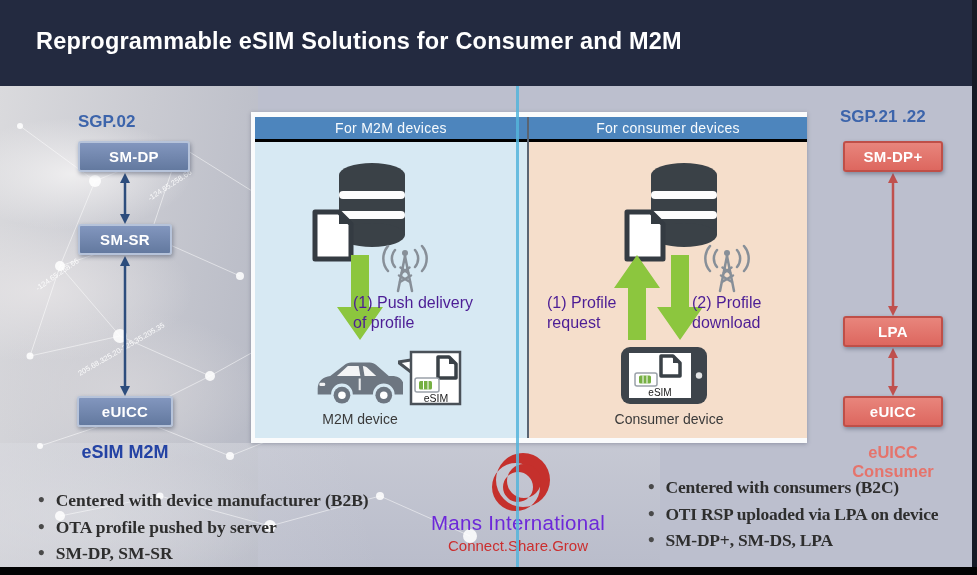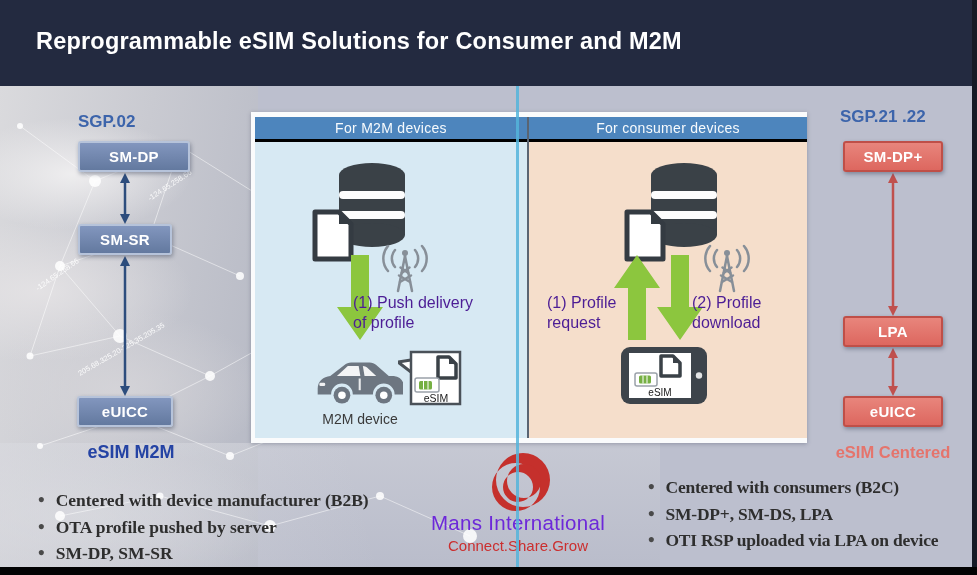--- a/index.html
+++ b/index.html
@@ -26,21 +26,21 @@
   .edge-bottom { position:absolute; left:0; bottom:0; width:100%; height:8px; background:#020203; z-index:95; }
 
   
   .stack-label { position:absolute; font-size:17px; font-weight:700; color:#3c64ab; text-align:left; z-index:12; }
   .box { position:absolute; display:flex; align-items:center; justify-content:center;
          color:#fff; font-weight:700; font-size:15px; border-radius:3px; z-index:12;
          box-shadow:1px 2px 4px rgba(35,45,70,.4); letter-spacing:.3px; }
   .box-blue { background:linear-gradient(180deg,#8296be 0%, #63799f 100%); border:2px solid #b6c3da; }
   .box-red  { background:linear-gradient(180deg,#e8857c 0%, #dd675f 100%); border:2px solid #bf4f48; }
   .varrow { position:absolute; z-index:11; }
-  .caption-m2m { position:absolute; left:81px; top:442px; width:100px; text-align:center;
+  .caption-m2m { position:absolute; left:75px; top:442px; width:100px; text-align:center;
                  font-size:18px; font-weight:700; color:#2443a4; z-index:12; }
   .caption-consumer { position:absolute; left:828px; top:443px; width:130px; text-align:center;
                  font-size:16.5px; font-weight:700; color:#e5746c; z-index:12; }
 
   
   .panel { position:absolute; left:251px; top:112px; width:556px; height:331px; background:#fafbfc; z-index:10;
            box-shadow:0 1px 4px rgba(60,65,90,.35); }
   .half { position:absolute; top:5px; height:321px; }
   .half-m2m { left:4px; width:272px; background:#d7e9f3; }
   .half-consumer { left:276px; width:280px; background:#f5decb; border-left:2px solid #5a6472; }
@@ -152,21 +152,21 @@
     <polygon points="8,1 3,11 13,11" fill="#c0504d"></polygon>
       <polygon points="8,144 3,134 13,134" fill="#c0504d"></polygon>
   </svg>
   <div class="box box-red" style="left:843px; top:316px; width:100px; height:31px;">LPA</div>
   <svg class="varrow" style="left:885px; top:347px;" width="16" height="50">
     <line x1="8" y1="9" x2="8" y2="41" stroke="#c0504d" stroke-width="2.5"></line>
     <polygon points="8,1 3,11 13,11" fill="#c0504d"></polygon>
       <polygon points="8,49 3,39 13,39" fill="#c0504d"></polygon>
   </svg>
   <div class="box box-red" style="left:843px; top:396px; width:100px; height:31px;">eUICC</div>
-  <div class="caption-consumer">eSIM Centered</div>
+  <div class="caption-consumer">eUICC Consumer</div>
 
   <div class="panel">
 
     <div class="half half-m2m">
       <div class="half-header">For M2M devices</div>
 
       <svg class="icon-abs" style="left:56px; top:45px;" width="95" height="100" viewBox="0 0 95 100">
         <g fill="#3a4147">
           <ellipse cx="61" cy="13" rx="33" ry="12"></ellipse>
           <rect x="28" y="13" width="66" height="60"></rect>
@@ -286,38 +286,39 @@
         </g>
         <g>
           <rect x="14" y="26" width="22" height="13" rx="2" fill="#ffffff" stroke="#9aa1a9" stroke-width="1.5"></rect>
           <rect x="18" y="28.5" width="12" height="8" rx="1.5" fill="#76b043"></rect>
           <line x1="22" y1="28.5" x2="22" y2="36.5" stroke="#ffffff" stroke-width="1"></line>
           <line x1="26" y1="28.5" x2="26" y2="36.5" stroke="#ffffff" stroke-width="1"></line>
         </g>
         <text x="39" y="48.5" font-size="10" fill="#222" text-anchor="middle">eSIM</text>
       </svg>
 
+      <div class="device-label" style="left:60px; top:294px; width:160px;">Consumer device</div>
     </div>
   </div>
 
   <div class="divider-line"></div>
 
   <svg class="logo-mark" width="72" height="66" viewBox="0 0 72 66">
     <path fill-rule="evenodd" fill="#c5302c" d="M9,32 a27,27 0 1 0 54,0 a27,27 0 1 0 -54,0 z M5,39 a24,24 0 1 0 48,0 a24,24 0 1 0 -48,0 z"></path>
     <path fill-rule="evenodd" fill="#c5302c" d="M20,33 a17,17 0 1 0 34,0 a17,17 0 1 0 -34,0 z M16,39 a15,15 0 1 0 30,0 a15,15 0 1 0 -30,0 z"></path>
   </svg>
   <div class="logo-name">Mans International</div>
   <div class="logo-tagline">Connect.Share.Grow</div>
 
   <ul class="bullets bullets-left">
     <li>Centered with device manufacturer (B2B)</li>
     <li>OTA profile pushed by server</li>
     <li>SM-DP, SM-SR</li>
   </ul>
   <ul class="bullets bullets-right">
     <li>Centered with consumers (B2C)</li>
+    <li>OTI RSP uploaded via LPA on device</li>
     <li>SM-DP+, SM-DS, LPA</li>
-    <li>OTI RSP uploaded via LPA on device</li>
   </ul>
 
   <div class="edge-right"></div>
   <div class="edge-bottom"></div>
 </div>
 
 </body></html>

